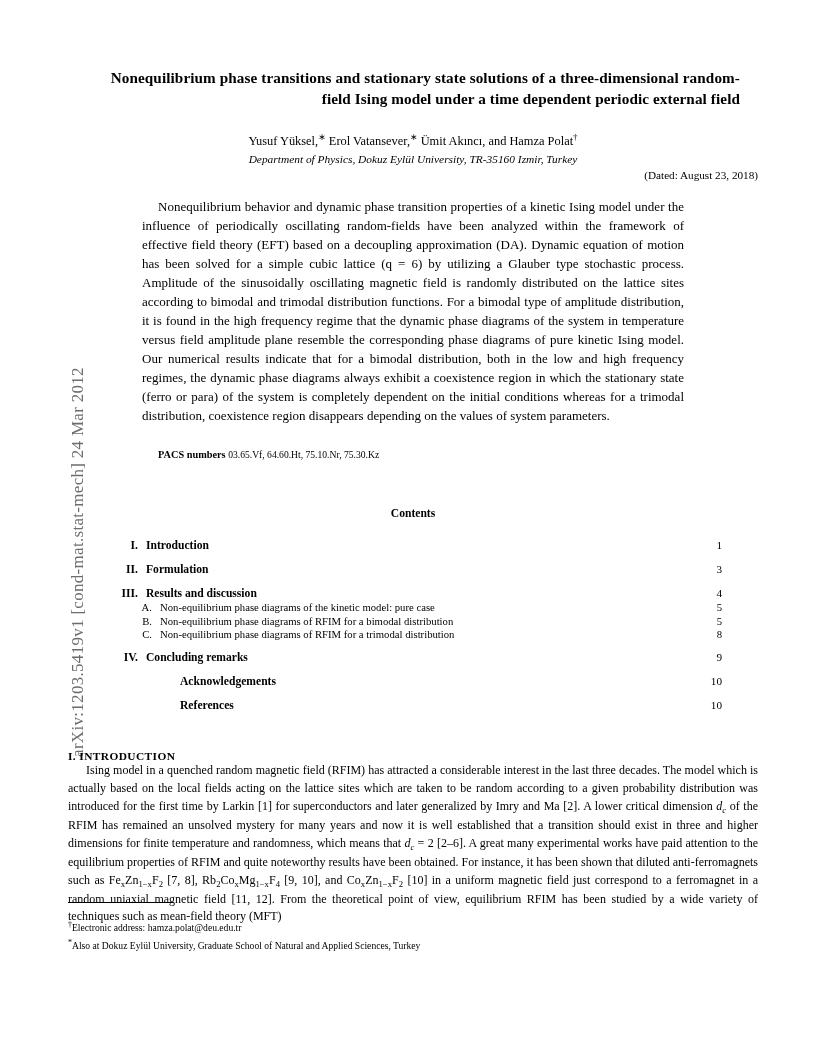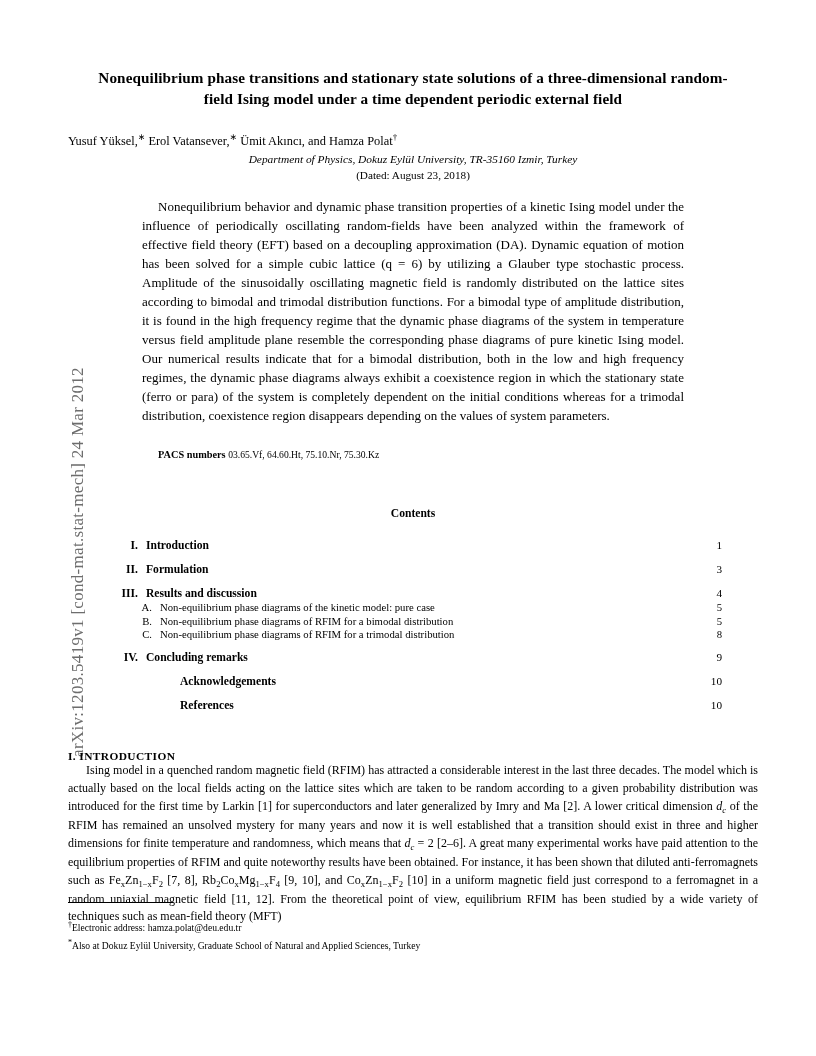--- a/index.html
+++ b/index.html
@@ -37,43 +37,43 @@
     position: absolute;
     left: 68px;
     top: 56px;
     width: 690px;
     height: 944px;
   }
 
   .title {
     font-size: 15.2px;
     font-weight: bold;
-    text-align: center;
+    text-align: right;
     line-height: 1.38;
     letter-spacing: 0.1px;
     margin: 12px 18px 0 18px;
   }
 
   .authors {
-    text-align: left;
+    text-align: center;
     font-size: 12.4px;
     margin-top: 21px;
     line-height: 1.45;
   }
   .authors sup { font-size: 9px; }
 
   .affil {
     text-align: center;
     font-size: 11.4px;
     font-style: italic;
     margin-top: 2px;
   }
 
   .dateline {
-    text-align: center;
+    text-align: right;
     font-size: 11.2px;
     margin-top: 4px;
   }
 
   .abstract {
     margin: 17px 74px 0 74px;
     font-size: 13px;
     line-height: 1.46;
     text-align: justify;
     text-indent: 16px;

